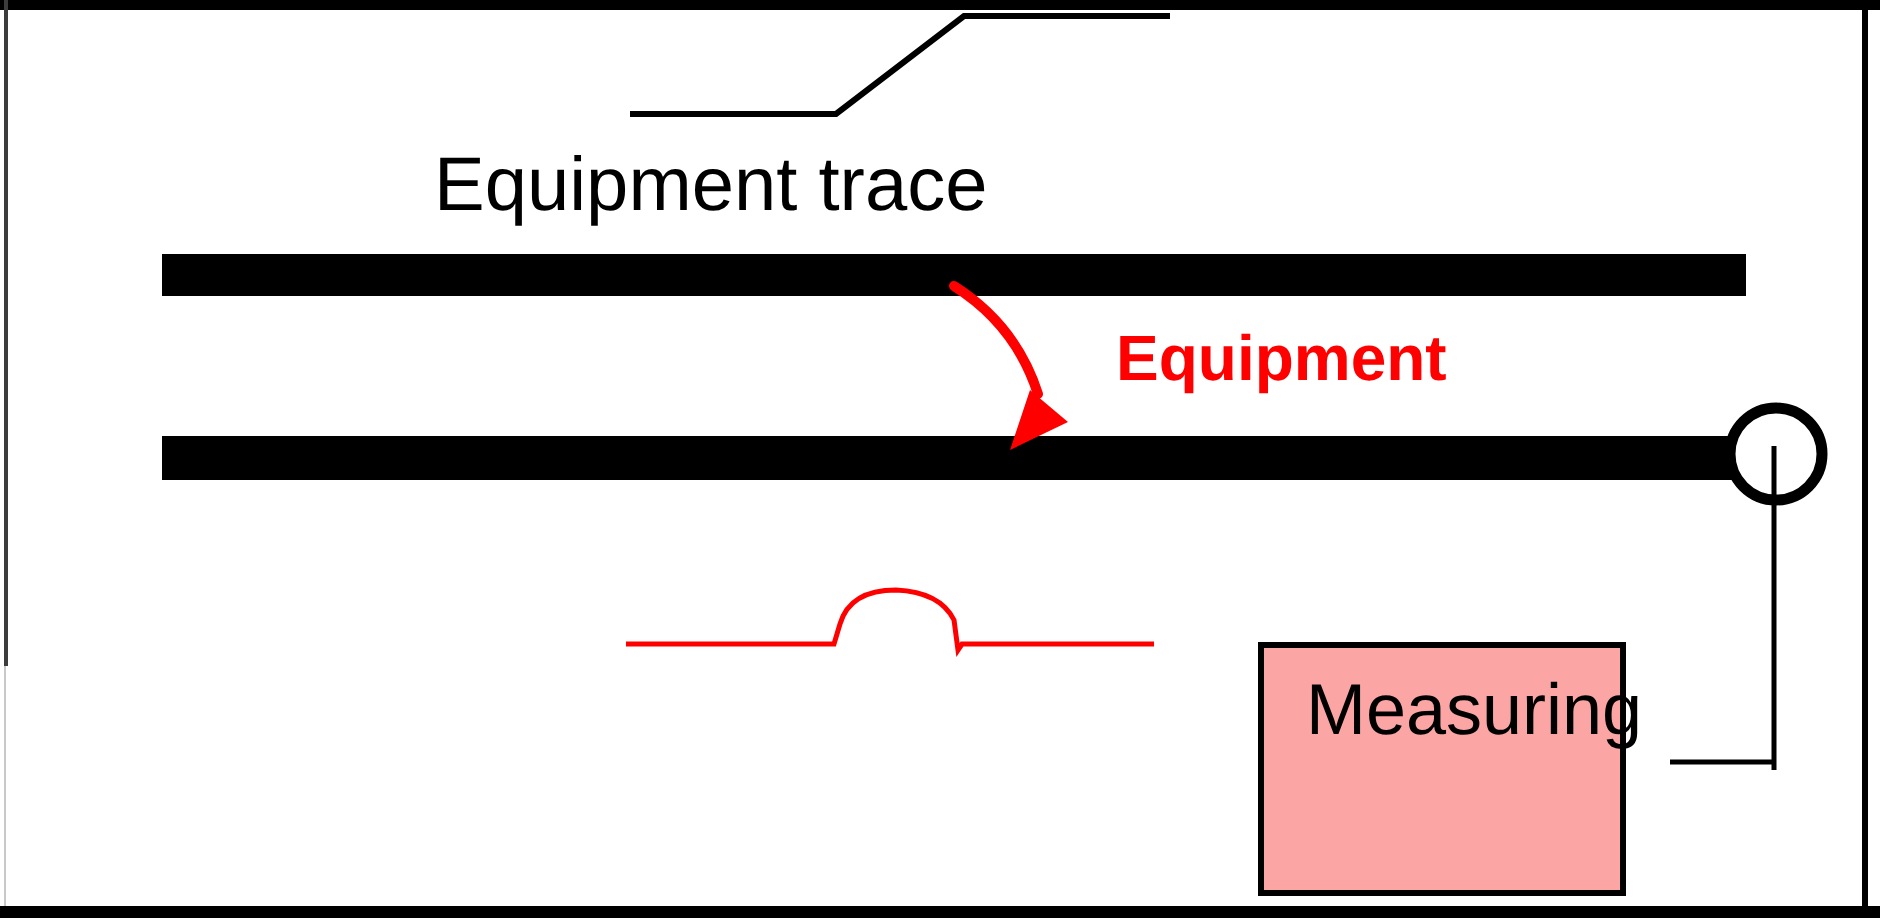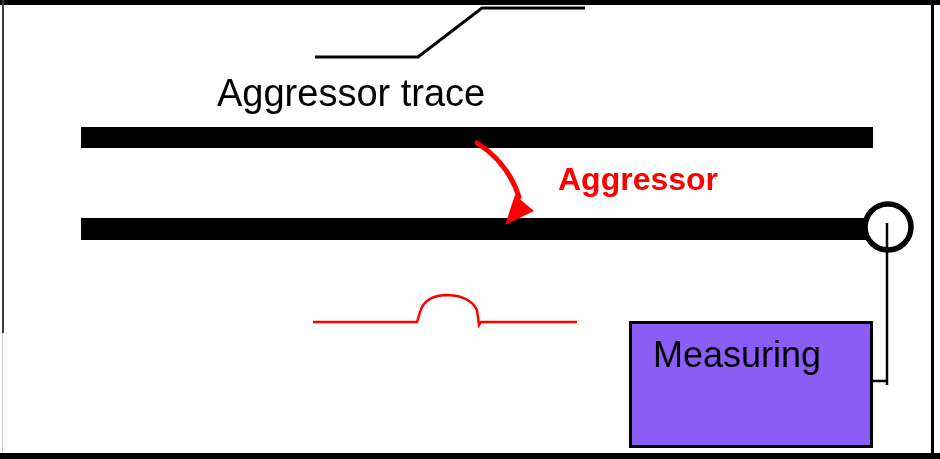--- a/index.html
+++ b/index.html
@@ -43,23 +43,23 @@
     color: #ff0000;
     font-size: 32px;
     font-weight: bold;
     line-height: 1;
     white-space: nowrap;
   }
 
   .me-box {
     position: absolute;
     left: 629px; top: 321px;
-    width: 244px; height: 127px;
+    width: 184px; height: 127px;
     border: 3px solid #000000;
-    background: #8b5cf6;
+    background: #fca5a5;
     padding: 12px 0 0 21px;
     font-size: 36px;
     line-height: 38px;
     color: #000000;
   }
   .me-box .line { display: block; white-space: nowrap; }
 </style>
 </head>
 <body>
 
@@ -78,24 +78,24 @@
       <polygon points="505,225 515,195 534,211" fill="#ff0000"></polygon>
     </g>
 
     <path d="M 313 322 H 417 L 420 312 Q 425 295 448 295 Q 470 296 477 310 L 479 325 L 481 322 H 577" fill="none" stroke="#ff0000" stroke-width="2.5"></path>
 
     <circle cx="888" cy="227" r="23" fill="#ffffff" stroke="#000000" stroke-width="5.5"></circle>
 
     <path d="M 887 223 V 385 M 835 381 H 888" fill="none" stroke="#000000" stroke-width="2.5"></path>
   </svg>
 
-  <div class="label label-aggressor">Aggressor trace</div>
+  <div class="label label-aggressor">Equipment trace</div>
 
 
-  <div class="label-crosstalk">Aggressor</div>
+  <div class="label-crosstalk">Equipment</div>
 
   <div class="me-box">
     <span class="line">Measuring</span>
   </div>
 
   <div class="border-top"></div>
   <div class="border-bottom"></div>
   <div class="border-right"></div>
   <div class="border-left-dark"></div>
   <div class="border-left-light"></div>

